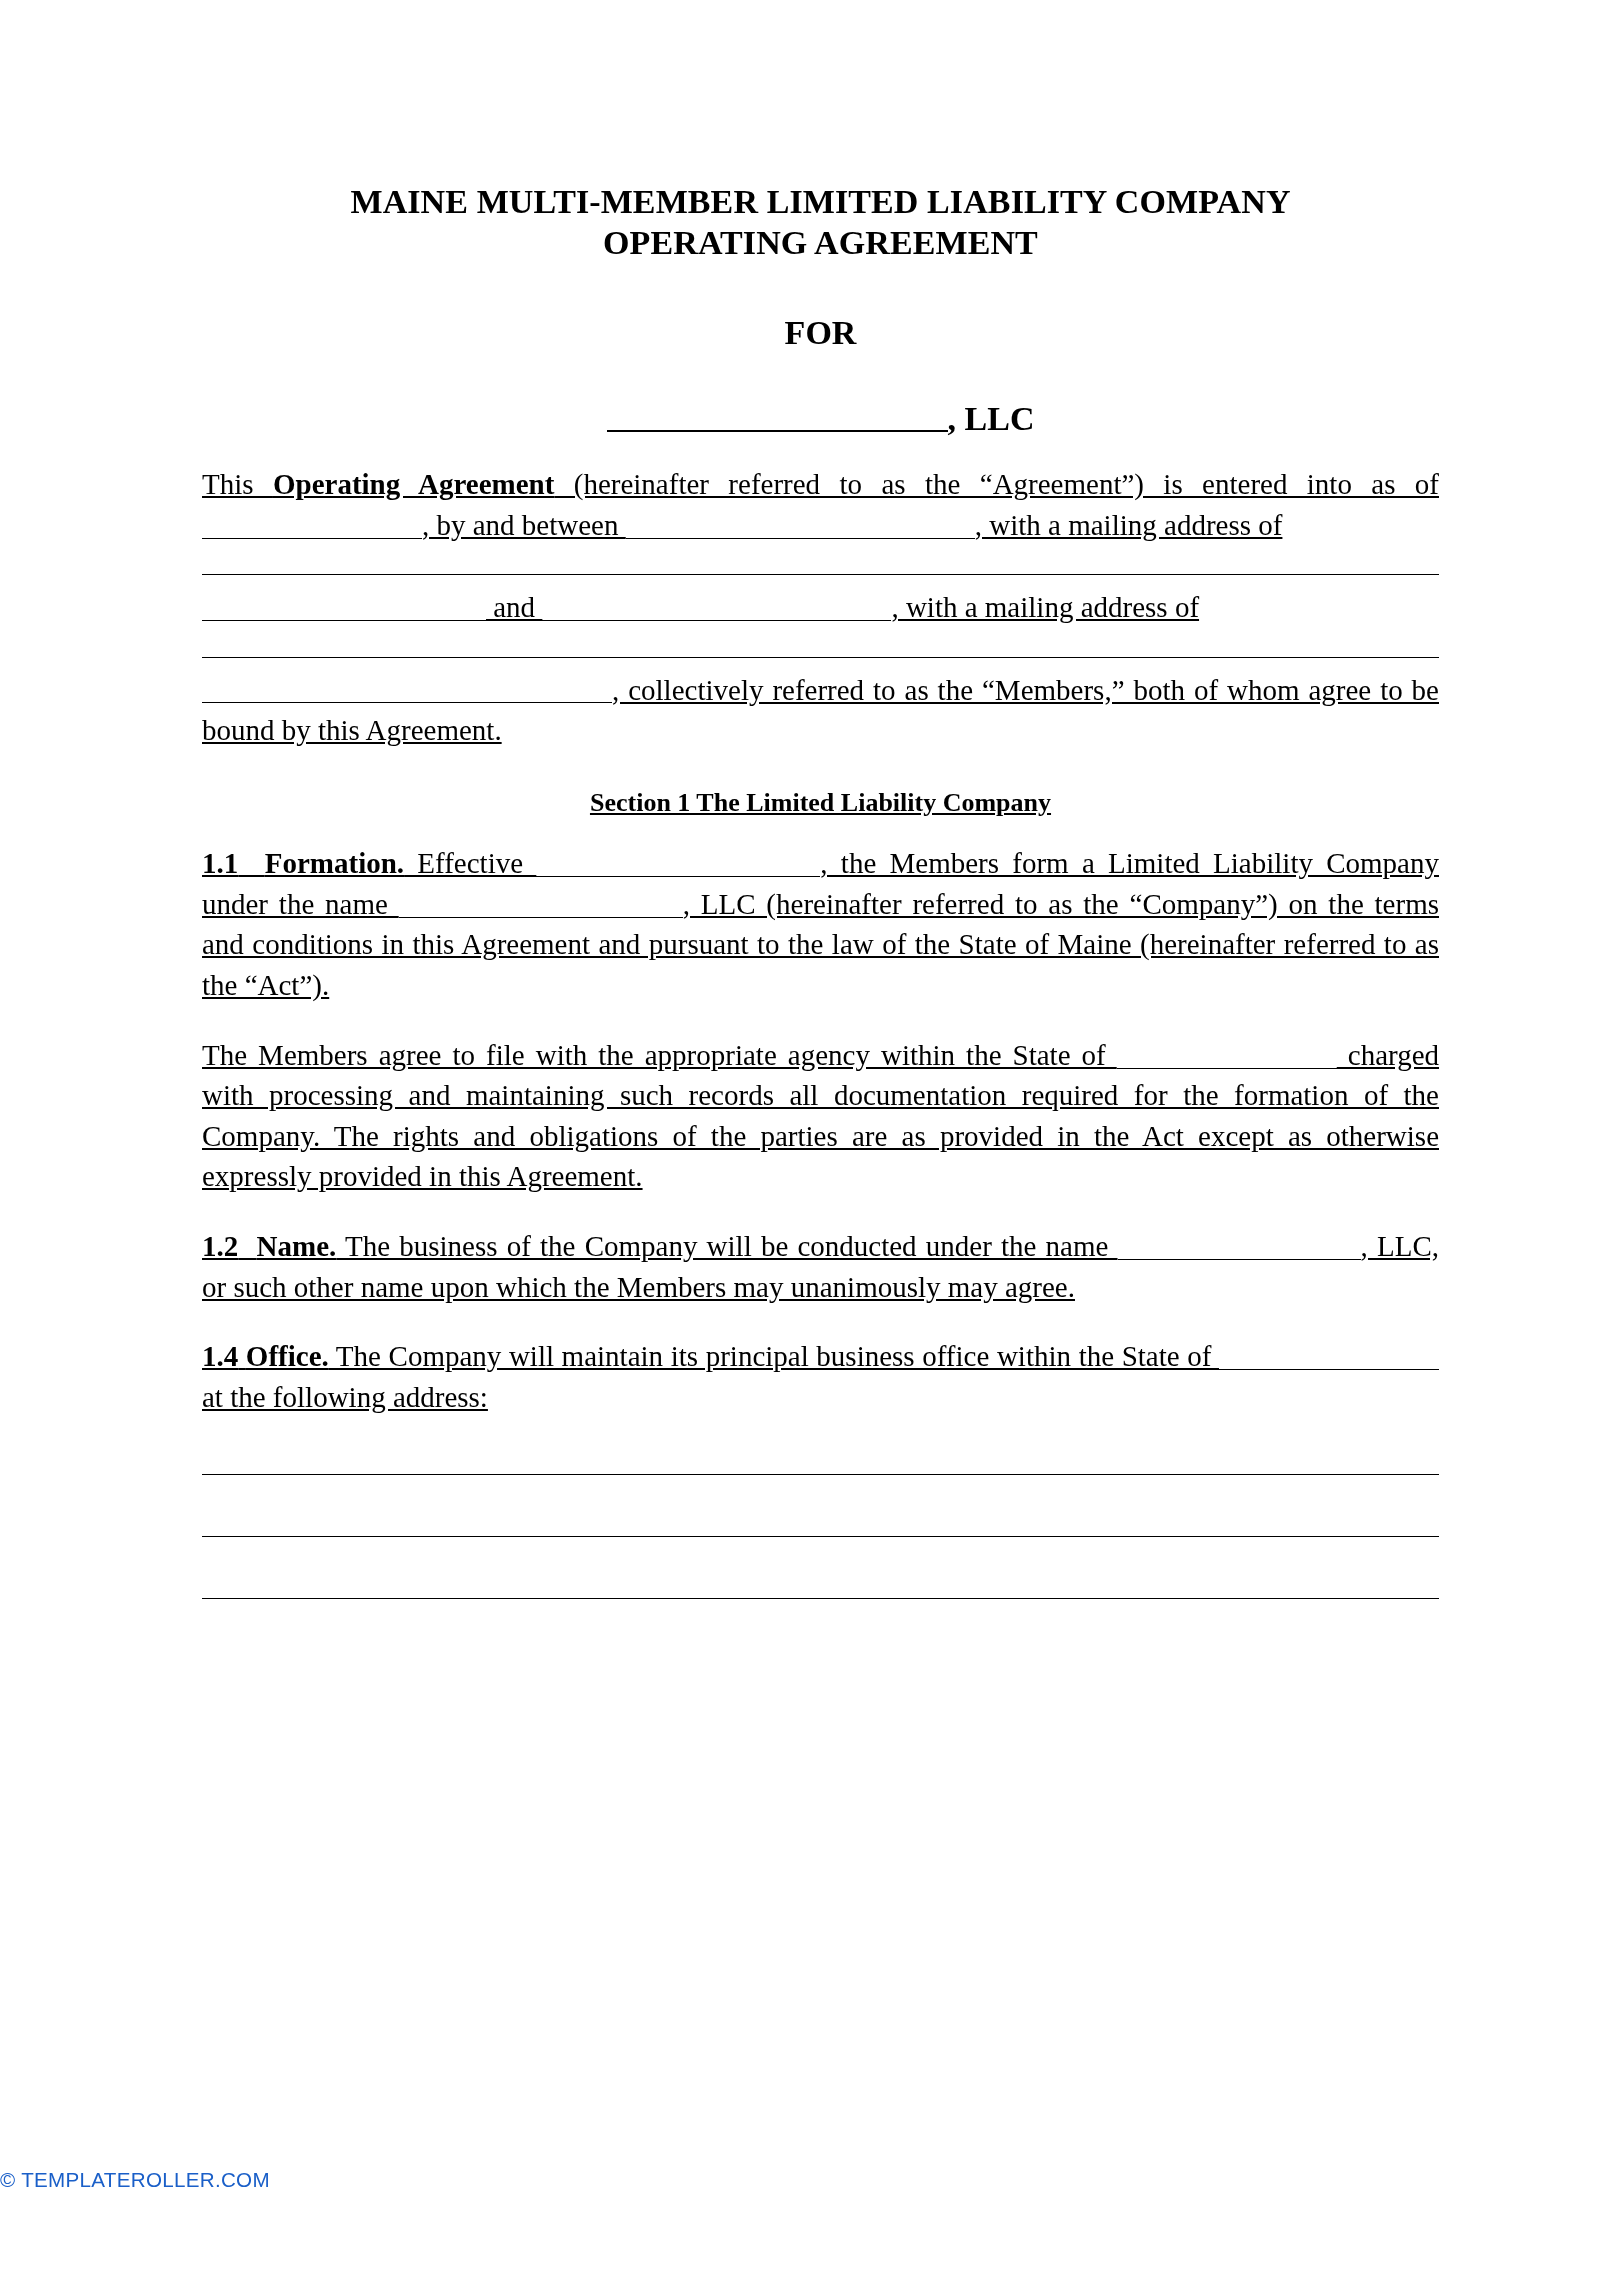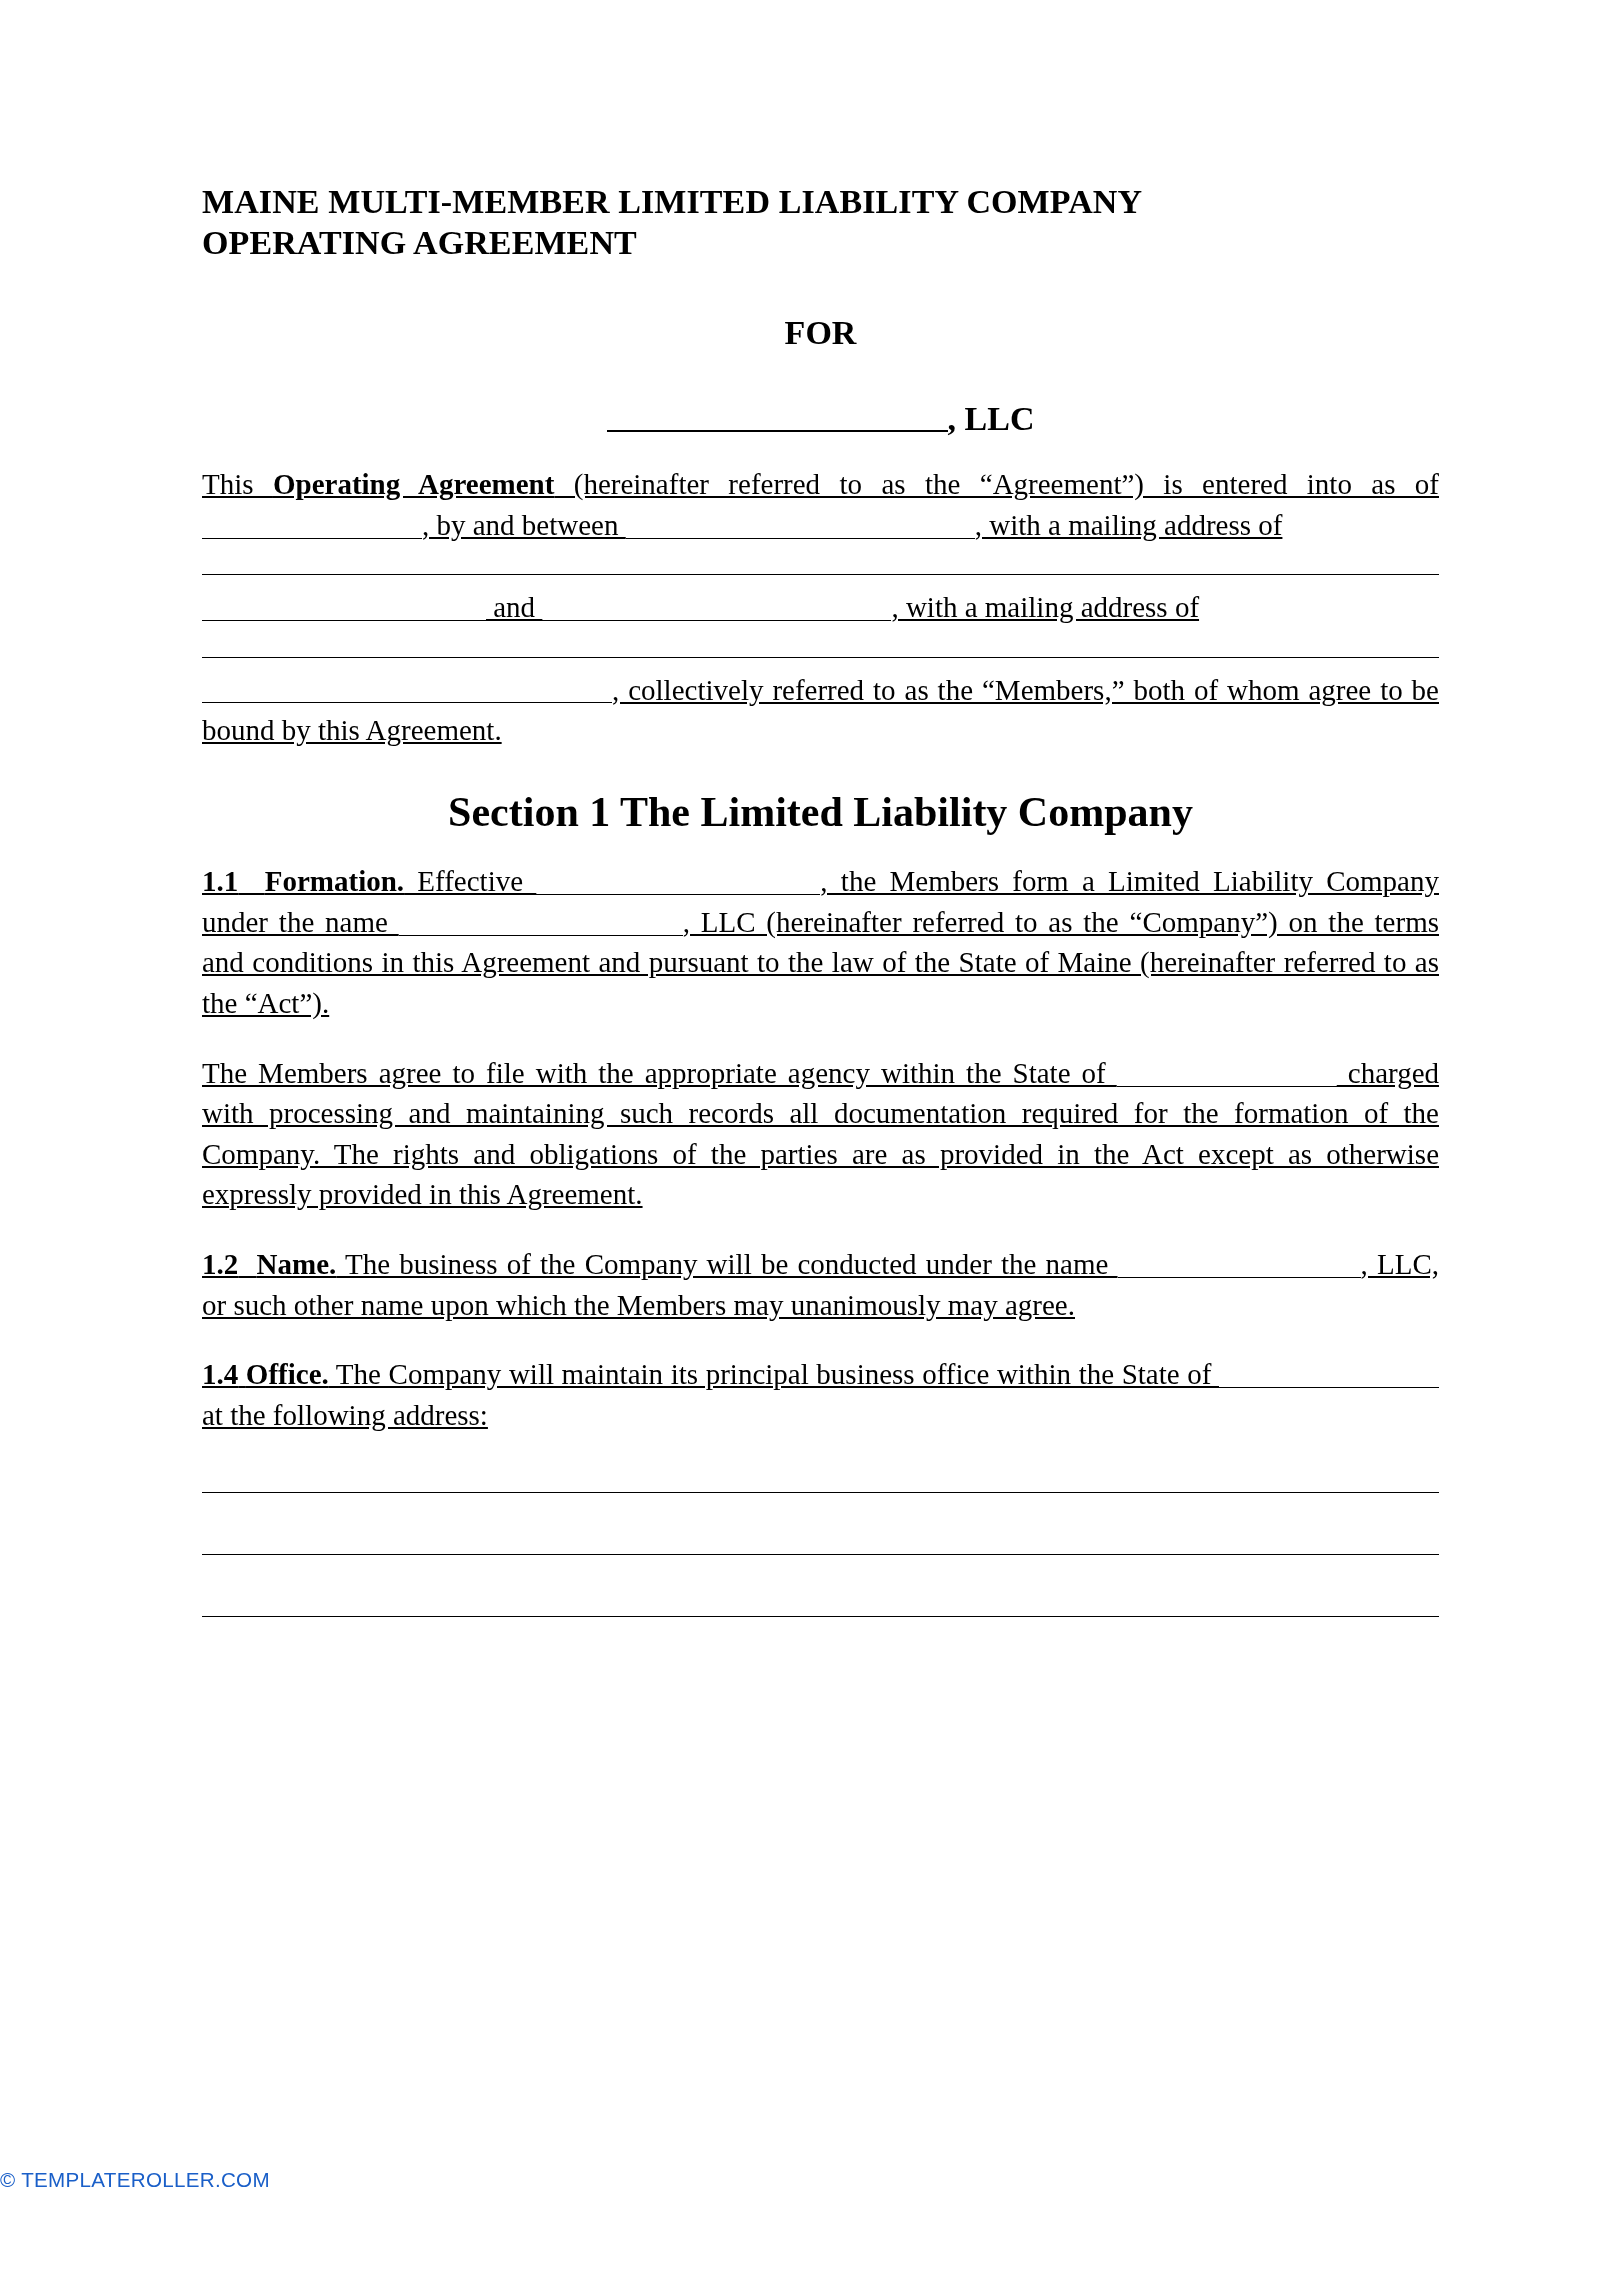--- a/index.html
+++ b/index.html
@@ -23,21 +23,21 @@
     position: absolute;
     left: 202px;
     top: 0;
     width: 1237px;
   }
 
   
   .doc-title {
     font-size: 34px;
     font-weight: bold;
-    text-align: left;
+    text-align: center;
     line-height: 1.20;
     letter-spacing: 0.1px;
     margin: 0;
     padding-top: 182px;
   }
   .doc-title .line2 { display: block; }
 
   .for-line {
     font-size: 34px;
     font-weight: bold;
@@ -55,26 +55,27 @@
     white-space: nowrap;
   }
   .llc-line .blank-strong {
     display: inline-block;
     width: 341px;
     border-bottom: 2.9px solid #000;
     vertical-align: -2.9px;
   }
 
   .section-heading {
-    font-size: 42px;
+    font-size: 26px;
     font-weight: bold;
     text-align: center;
     margin: 0;
     padding-top: 37px;
     padding-bottom: 5.9px;
+    text-decoration: underline;
   }
 
   
   p.body {
     font-size: 29px;
     line-height: 1.40;
     text-align: justify;
     margin: 0;
     padding: 0;
     text-decoration: underline;

